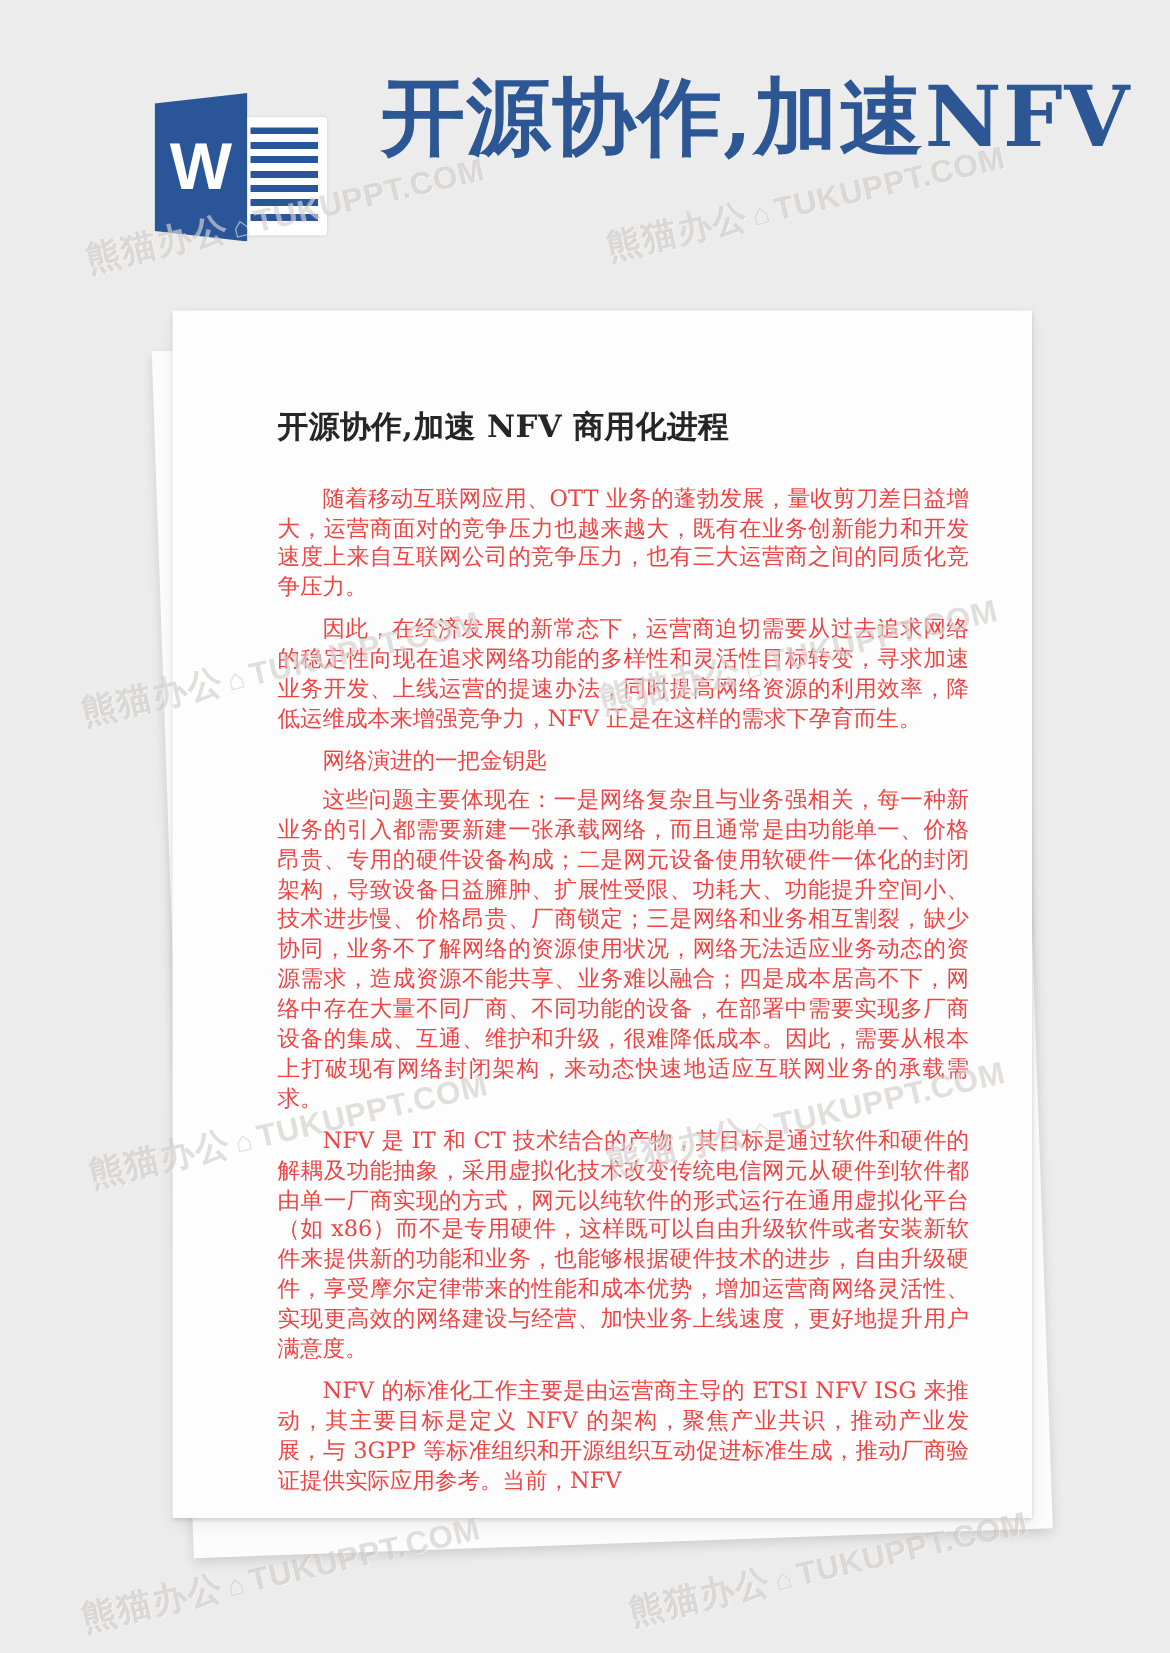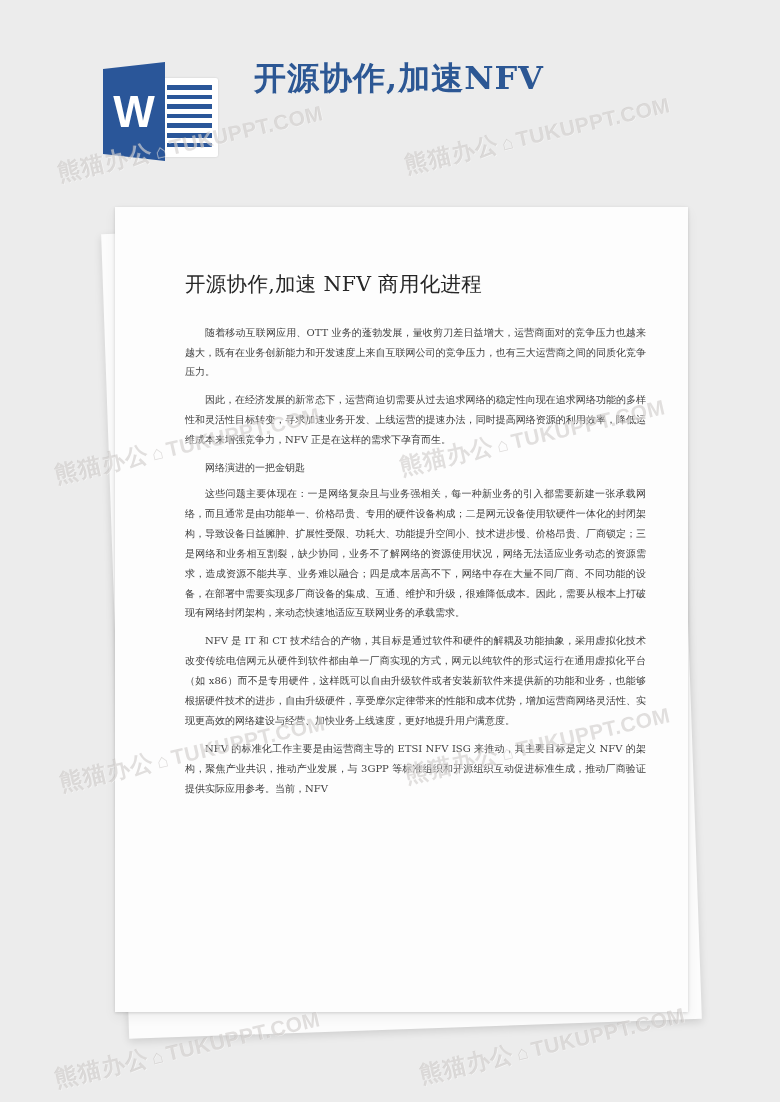--- a/index.html
+++ b/index.html
@@ -23,43 +23,43 @@
     position:absolute;left:0;top:0;width:62px;height:99px;background:#2a5699;
     clip-path:polygon(0 7%,100% 0,100% 100%,0 93%);
     display:flex;align-items:center;justify-content:center;
   }
   .wi-cover span{
     color:#fff;font-family:"Liberation Sans",sans-serif;
     font-weight:700;font-size:44px;line-height:1;
   }
   .title{
     position:absolute;left:254px;top:52px;
-    font-size:32px;line-height:52px;font-weight:700;color:#2c5794;
+    font-size:56px;line-height:52px;font-weight:700;color:#2c5794;
     letter-spacing:1px;
   }
   
   .page{
     position:absolute;left:115px;top:207px;width:573px;height:805px;
     background:#fdfdfd;box-sizing:border-box;
   }
   .back-page{
     transform:translateY(17px) rotate(-2deg);
     background:#fcfcfc;
     box-shadow:0 3px 8px rgba(0,0,0,.13);
   }
   .front-page{
     box-shadow:0 1px 3px rgba(0,0,0,.15),0 5px 12px rgba(0,0,0,.06);
     padding:64px 42px 30px 70px;overflow:hidden;
   }
   .front-page h1{
-    font-size:20.5px;font-weight:400;color:#262626;letter-spacing:.3px;
+    font-size:20.5px;font-weight:700;color:#262626;letter-spacing:.3px;
     margin:0 0 25px 0;line-height:1.3;
   }
   .doc-body p{
-    font-size:10px;line-height:19.9px;color:#404040;
+    font-size:15px;line-height:19.9px;color:#ef4444;
     margin:0 0 8px 0;text-align:justify;text-indent:2em;
   }
   .doc-body p.sub{margin:8px 0 6px 0;}
   
   .watermarks{position:absolute;left:0;top:0;width:780px;height:1102px;pointer-events:none;}
   .wm{
     position:absolute;transform:rotate(-13deg);transform-origin:left center;
     white-space:nowrap;font-family:"Liberation Sans",sans-serif;font-weight:700;
     color:rgba(150,145,140,.28);text-shadow:.5px .5px 0 rgba(255,255,255,.55);
     letter-spacing:1px;

